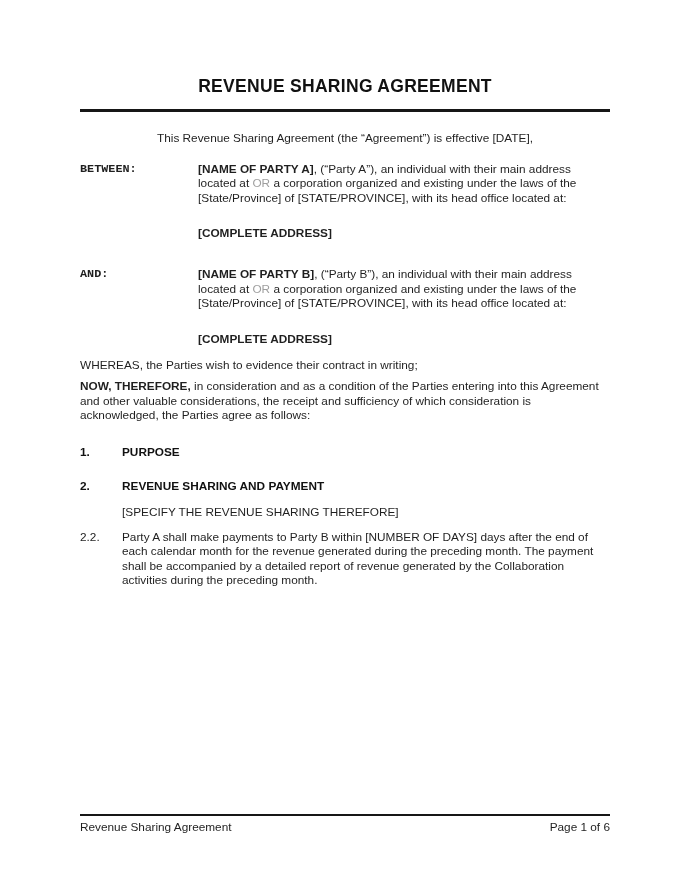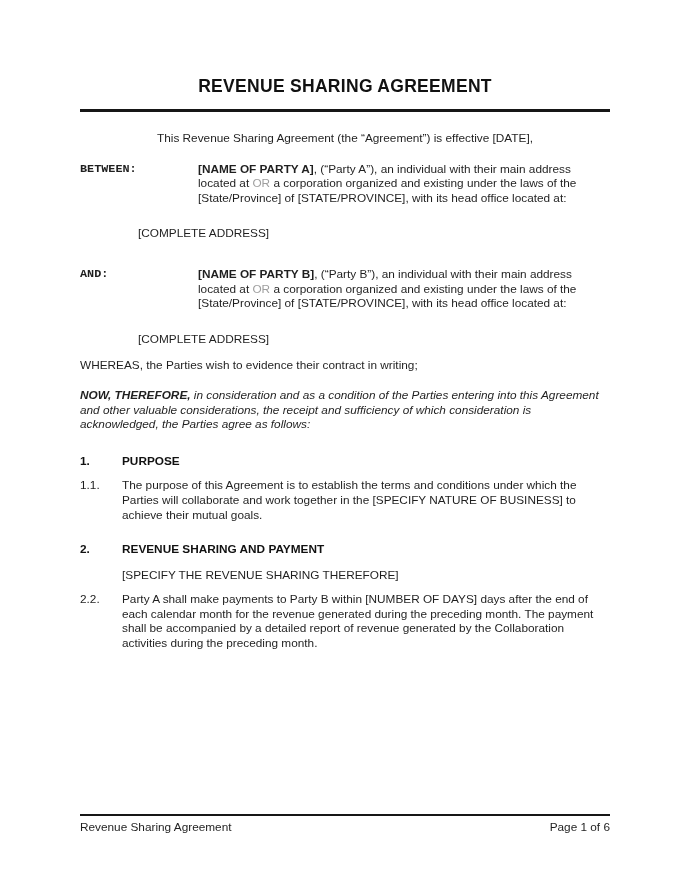--- a/index.html
+++ b/index.html
@@ -46,29 +46,29 @@
   .party-label {
     width: 118px;
     flex-shrink: 0;
     font-weight: 700;
     font-family: Liberation Mono, monospace;
   }
   .party-desc { flex: 1; }
   .party-name { font-weight: 700; }
   .or-word { color: #9e9e9e; }
   .party-address {
-    margin-left: 58px;
+    margin-left: 118px;
     margin-top: 21px;
-    font-weight: 400;
+    font-weight: 700;
   }
 
   .collectively { margin-top: 25px; }
   .whereas-1 { margin-top: 20px; }
   .whereas-2 { margin-top: 12px; }
-  .now-therefore { margin-top: 15px; font-style: italic; }
+  .now-therefore { margin-top: 6px; }
   .now-bold { font-weight: 700; }
 
   .section-heading {
     display: flex;
     font-weight: 700;
     color: #111111;
   }
   .section-heading.s1 { margin-top: 22px; }
   .section-heading.s2 { margin-top: 20px; }
   .num-col {
@@ -128,24 +128,20 @@
 
 
   <p class="whereas-2">WHEREAS, the Parties wish to evidence their contract in writing;</p>
 
   <p class="now-therefore"><span class="now-bold">NOW, THEREFORE,</span><span> in consideration and as a condition of the Parties entering into this Agreement and other valuable considerations, the receipt and sufficiency of which consideration is acknowledged, the Parties agree as follows:</span></p>
 
   <div class="section-heading s1">
     <div class="num-col">1.</div>
     <div>PURPOSE</div>
   </div>
-  <div class="clause">
-    <div class="num-col">1.1.</div>
-    <div class="clause-body">The purpose of this Agreement is to establish the terms and conditions under which the Parties will collaborate and work together in the [SPECIFY NATURE OF BUSINESS] to achieve their mutual goals.</div>
-  </div>
 
   <div class="section-heading s2">
     <div class="num-col">2.</div>
     <div>REVENUE SHARING AND PAYMENT</div>
   </div>
   <p class="clause-sub">[SPECIFY THE REVENUE SHARING THEREFORE]</p>
   <div class="clause">
     <div class="num-col">2.2.</div>
     <div class="clause-body">Party A shall make payments to Party B within [NUMBER OF DAYS] days after the end of each calendar month for the revenue generated during the preceding month. The payment shall be accompanied by a detailed report of revenue generated by the Collaboration activities during the preceding month.</div>
   </div>

